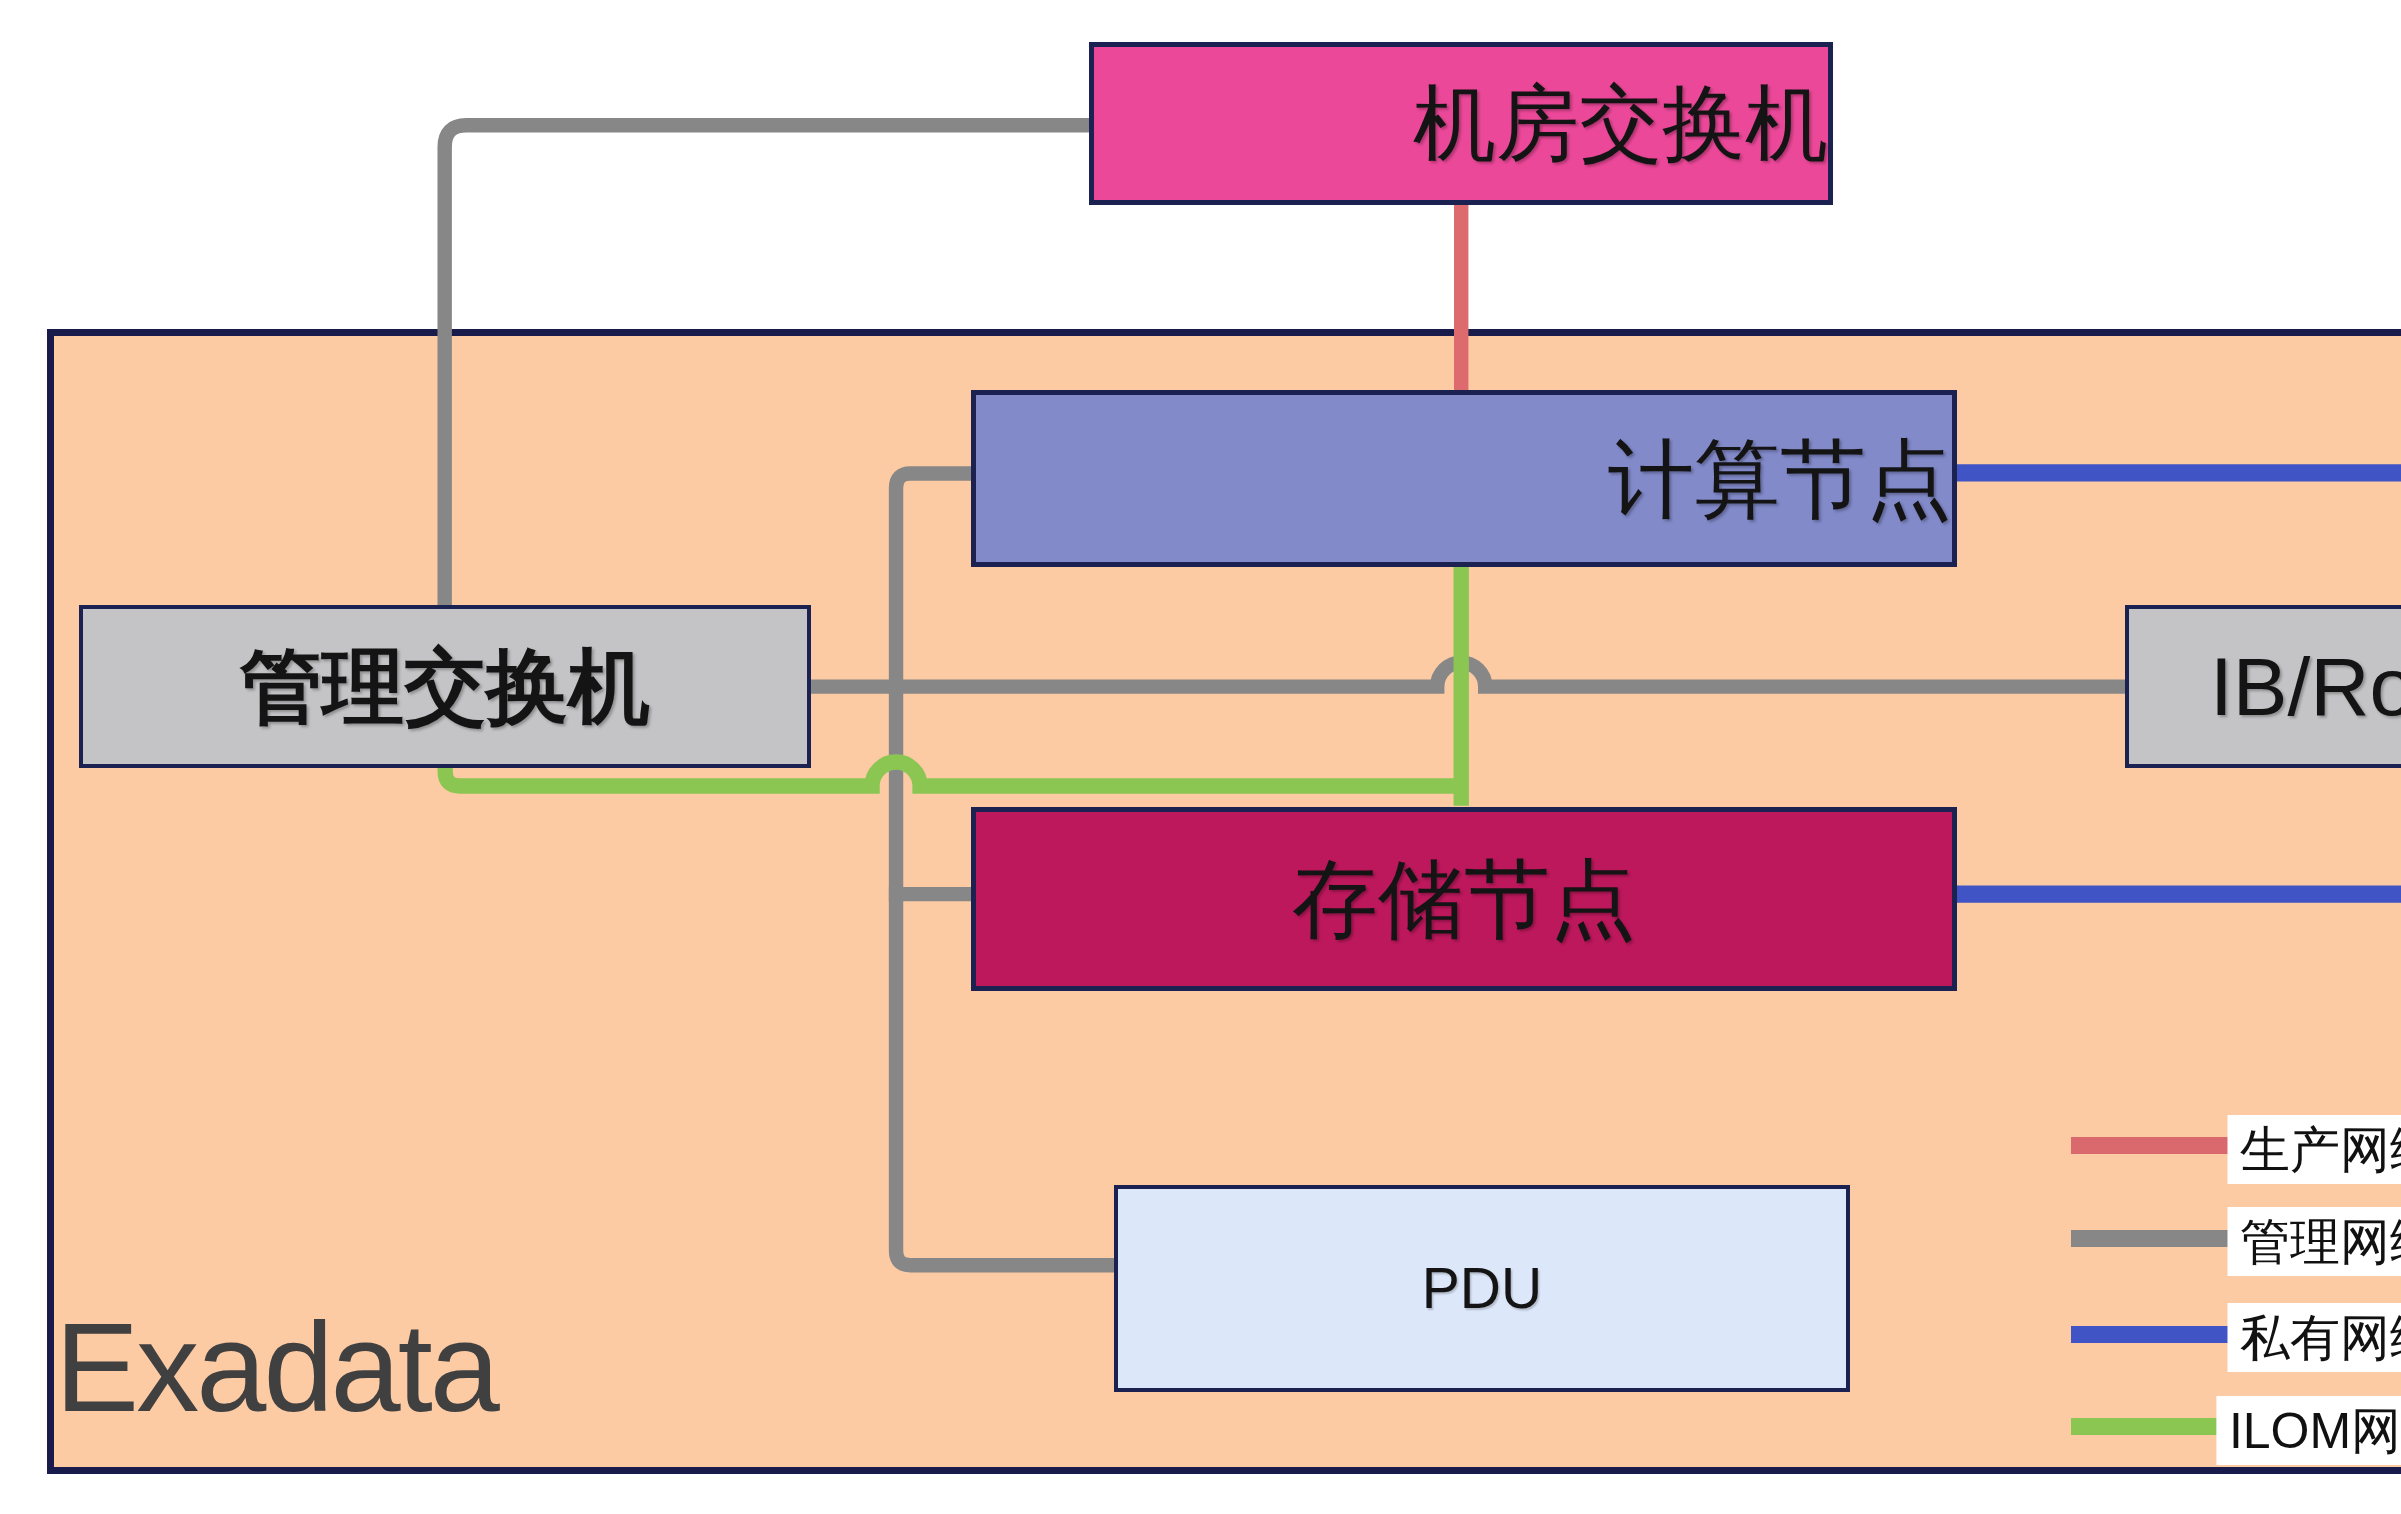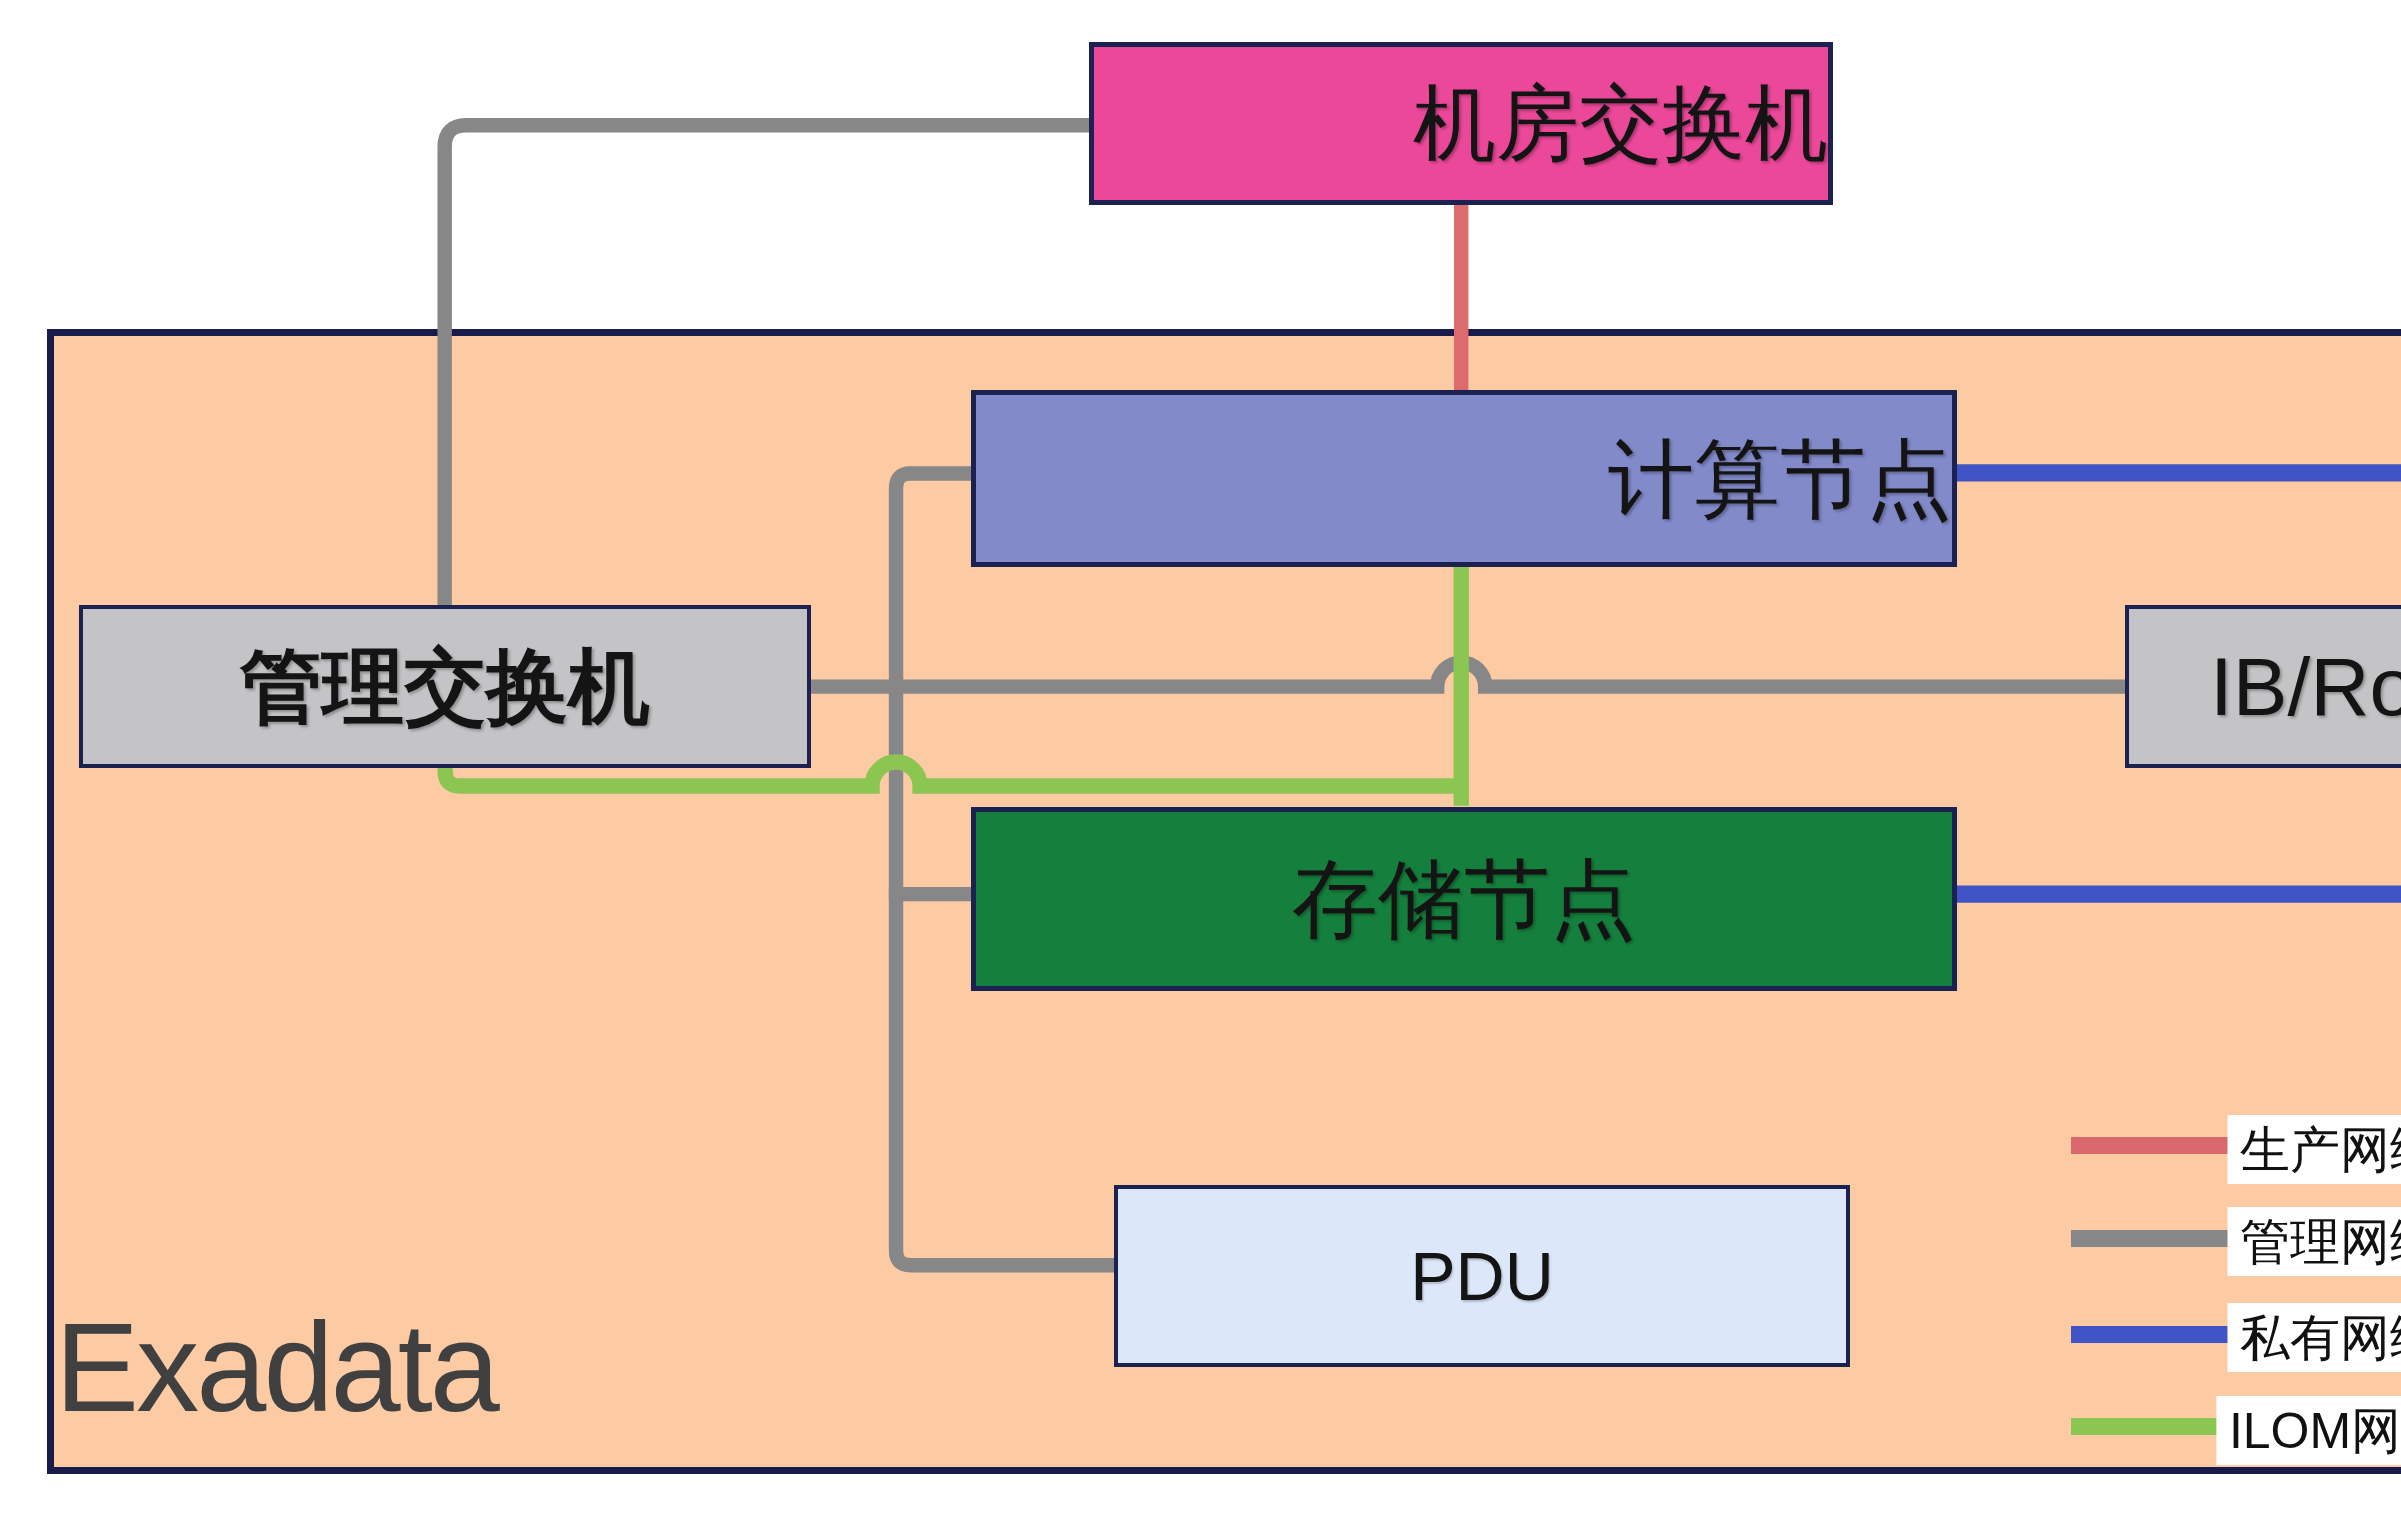--- a/index.html
+++ b/index.html
@@ -12,21 +12,21 @@
         text-shadow:1.9px 2.4px 2.9px rgba(0,0,0,0.28);}
   .node .lbl{line-height:1;}
 
   #room-switch   {left:1089px;top:42px;  width:744px;height:163px;font-size:83px;}
   #exa-container {position:absolute;left:47px;top:329px;width:2846px;height:1145px;
                   box-sizing:border-box;border:7.7px solid #191c4a;}
   #compute-node  {left:971px;top:390px; width:986px;height:177px;font-size:86px;justify-content:flex-end;}
   #mgmt-switch   {left:79px; top:605px;width:732px;height:163px;font-size:82px;border-width:4.8px;}
   #ib-switch     {left:2125px;top:605px;width:735px;height:163px;font-size:82px;border-width:4.8px;}
   #storage-node  {left:971px;top:807px;width:986px;height:184px;font-size:86px;}
-  #pdu-node      {left:1114px;top:1185px;width:736px;height:182px;font-size:68px;border-width:4.8px;
+  #pdu-node      {left:1114px;top:1185px;width:736px;height:207px;font-size:57px;border-width:4.8px;
                   text-shadow:1.4px 1.9px 1.9px rgba(0,0,0,0.2);}
 
   #wires{position:absolute;left:0;top:0;width:2933px;height:1514px;}
   #wires path{fill:none;stroke-linecap:butt;}
   .w-gray {stroke-width:30px;}
   .w-red  {stroke-width:30px;}
   .w-blue {stroke-width:36px;}
   .w-green{stroke-width:32px;}
 
   #exadata-label{position:absolute;left:55px;top:1292px;font-size:126px;color:#404040;
@@ -73,21 +73,21 @@
   </div>
 
   <div class="node" id="mgmt-switch" style="background-color: rgb(196, 195, 197); font-weight: bold;">
     <span class="lbl">管理交换机</span>
   </div>
 
   <div class="node" id="ib-switch" style="background-color: rgb(196, 195, 197);">
     <span class="lbl">IB/RoCE交换机</span>
   </div>
 
-  <div class="node" id="storage-node" style="background-color: #15803d; align-items: center;">
+  <div class="node" id="storage-node" style="background-color: #be185d; align-items: center;">
     <span class="lbl">存储节点</span>
   </div>
 
   <div class="node" id="pdu-node" style="background-color: rgb(220, 231, 250);">
     <span class="lbl">PDU</span>
   </div>
 
   <div id="exadata-label">Exadata</div>
 
   <div>

